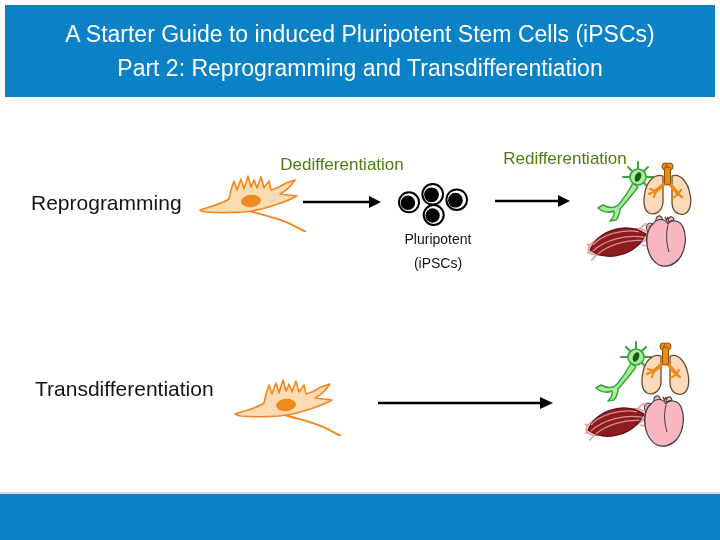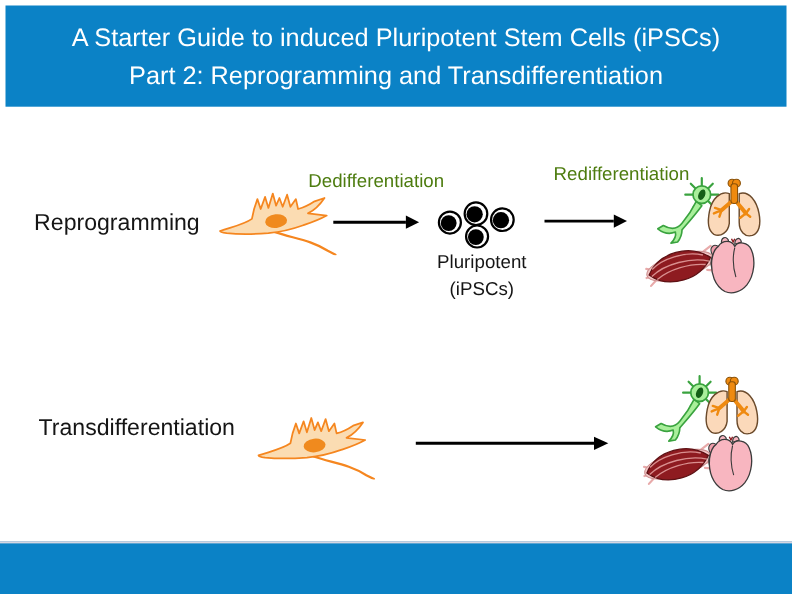--- a/index.html
+++ b/index.html
@@ -20,21 +20,21 @@
     color:#ffffff;font-size:23px;line-height:34px;white-space:nowrap;text-align:center;
   }
   
   .bottom-band{
     left:0;bottom:0;width:720px;height:46px;
     background:#0b82c6;border-top:2px solid #d6d6e2;
   }
   
   .row-label{font-size:21px;line-height:24px;color:#151515;white-space:nowrap;margin-left:13px;}
   .step-label{font-size:17px;line-height:20px;color:#4d7c0f;white-space:nowrap;text-align:center;}
-  .state-label{width:96px;text-align:center;font-size:17px;line-height:24px;color:#151515;}
+  .state-label{width:96px;text-align:center;font-size:14px;line-height:24px;color:#151515;}
   svg{display:block;overflow:visible;}
 </style>
 </head>
 <body>
 
 <svg width="0" height="0" aria-hidden="true">
   <defs>
 
     <symbol id="sym-fibroblast" viewBox="0 0 112 64">
       <g>

